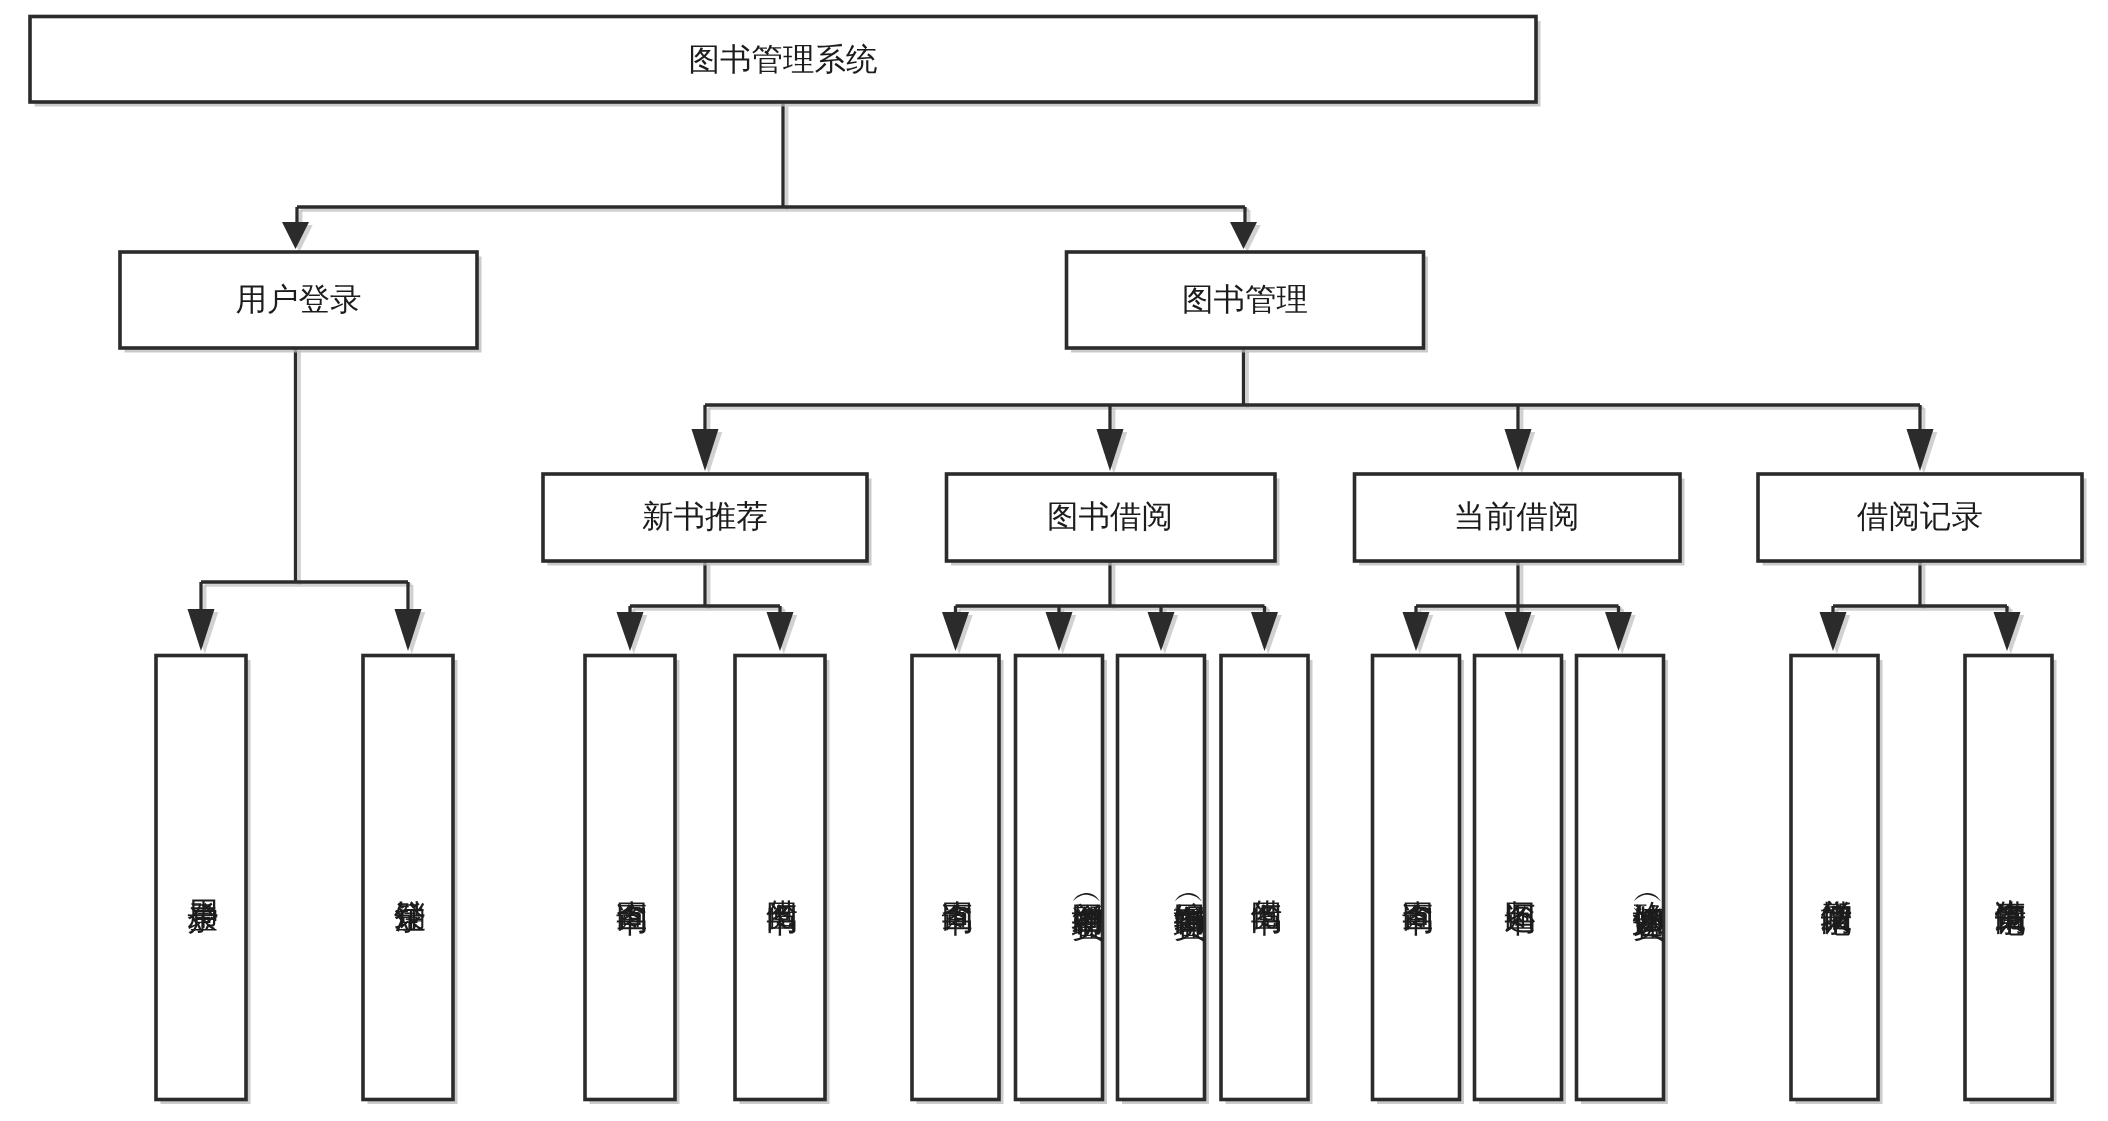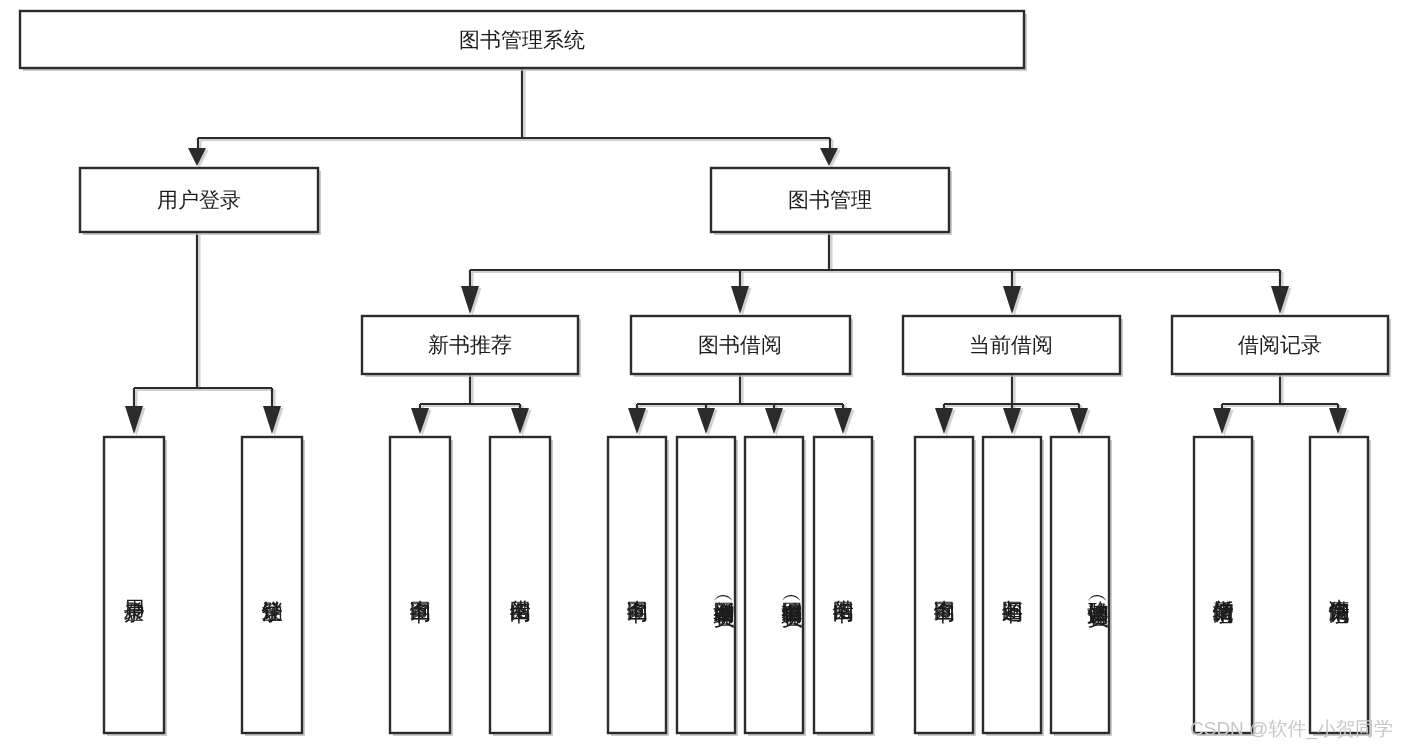--- a/index.html
+++ b/index.html
@@ -389,15 +389,14 @@
   <div class="vlabel" style="left:745px; top:437px; width:58px; height:296px; align-items:flex-start; padding-top:6px; box-sizing:border-box;">编辑图书（管理员）</div>
   <div class="vlabel" style="left:814px; top:437px; width:58px; height:296px;">借阅图书</div>
 
   <div class="vlabel" style="left:915px; top:437px; width:58px; height:296px;">查询图书</div>
   <div class="vlabel" style="left:983px; top:437px; width:58px; height:296px;">归还图书</div>
   <div class="vlabel" style="left:1051px; top:437px; width:58px; height:296px; align-items:flex-start; padding-top:6px; box-sizing:border-box;">确认归还（管理员）</div>
 
   <div class="vlabel" style="left:1194px; top:437px; width:58px; height:296px;">新增借阅记录</div>
   <div class="vlabel" style="left:1310px; top:437px; width:58px; height:296px;">查询借阅记录</div>
 
-  <div class="watermark" style="left:1190px; top:716px;">CSDN @软件_小贺同学</div>
 
 </div>
 
 </body></html>

